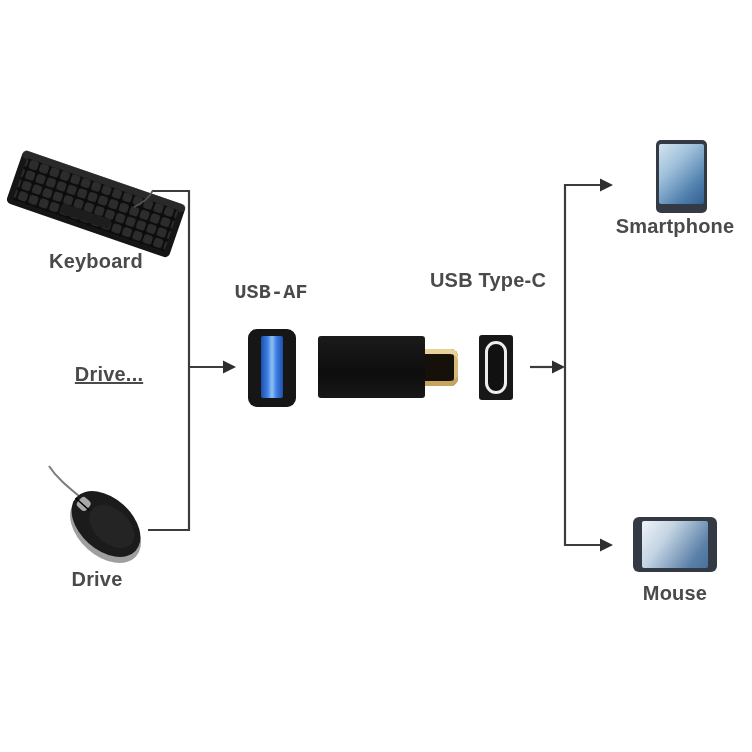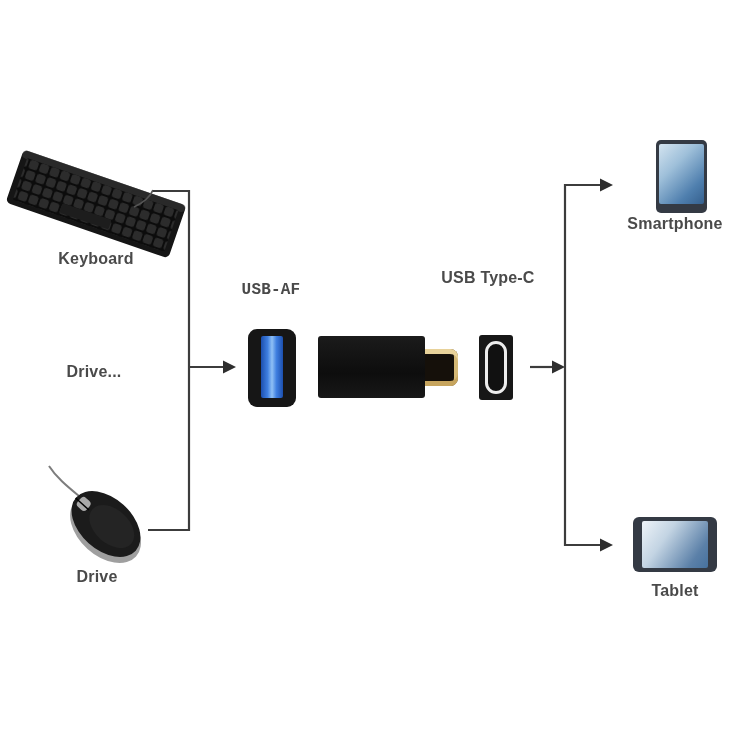--- a/index.html
+++ b/index.html
@@ -3,21 +3,21 @@
 <meta charset="utf-8">
 <style>
   html,body { margin:0; padding:0; background:#ffffff; }
   .canvas {
     position:relative; width:752px; height:752px; background:#ffffff;
     overflow:hidden; font-family:"Liberation Sans", sans-serif;
   }
   .wires { position:absolute; left:0; top:0; width:752px; height:752px; }
   .lbl {
     position:absolute; width:130px; text-align:center;
-    font-weight:600; font-size:16px; color:#4a4a4a; letter-spacing:.2px;
+    font-weight:600; font-size:20px; color:#4a4a4a; letter-spacing:.2px;
     white-space:nowrap;
   }
   
   .usb-af-port {
     position:absolute; left:248px; top:329px; width:48px; height:78px;
     background:#161616; border-radius:9px;
   }
   .usb-af-port .tongue {
     position:absolute; left:13px; top:7px; width:22px; height:62px; border-radius:2px;
     background:linear-gradient(90deg,#1c4fae 0%,#3f7fe0 30%,#8fc0f5 50%,#3f7fe0 70%,#1c4fae 100%);
@@ -123,20 +123,20 @@
   </div>
 
   <div class="smartphone">
     <div class="screen"></div>
   </div>
   <div class="tablet">
     <div class="screen"></div>
   </div>
 
   <div class="lbl" style="left:31px; top:250px;">Keyboard</div>
-  <div class="lbl" style="left:29px; top:363px;">Drive...</div>
+  <div class="lbl" style="left:44px; top:363px;text-decoration:underline;">Drive...</div>
   <div class="lbl" style="left:32px; top:568px;">Drive</div>
   <div class="lbl" style="left:206px; top:281px;font-family:Liberation Mono, monospace;">USB-AF</div>
   <div class="lbl" style="left:423px; top:269px;">USB Type-C</div>
   <div class="lbl" style="left:610px; top:215px;">Smartphone</div>
-  <div class="lbl" style="left:610px; top:582px;">Tablet</div>
+  <div class="lbl" style="left:610px; top:582px;">Mouse</div>
 
 </div>
 
 </body></html>

